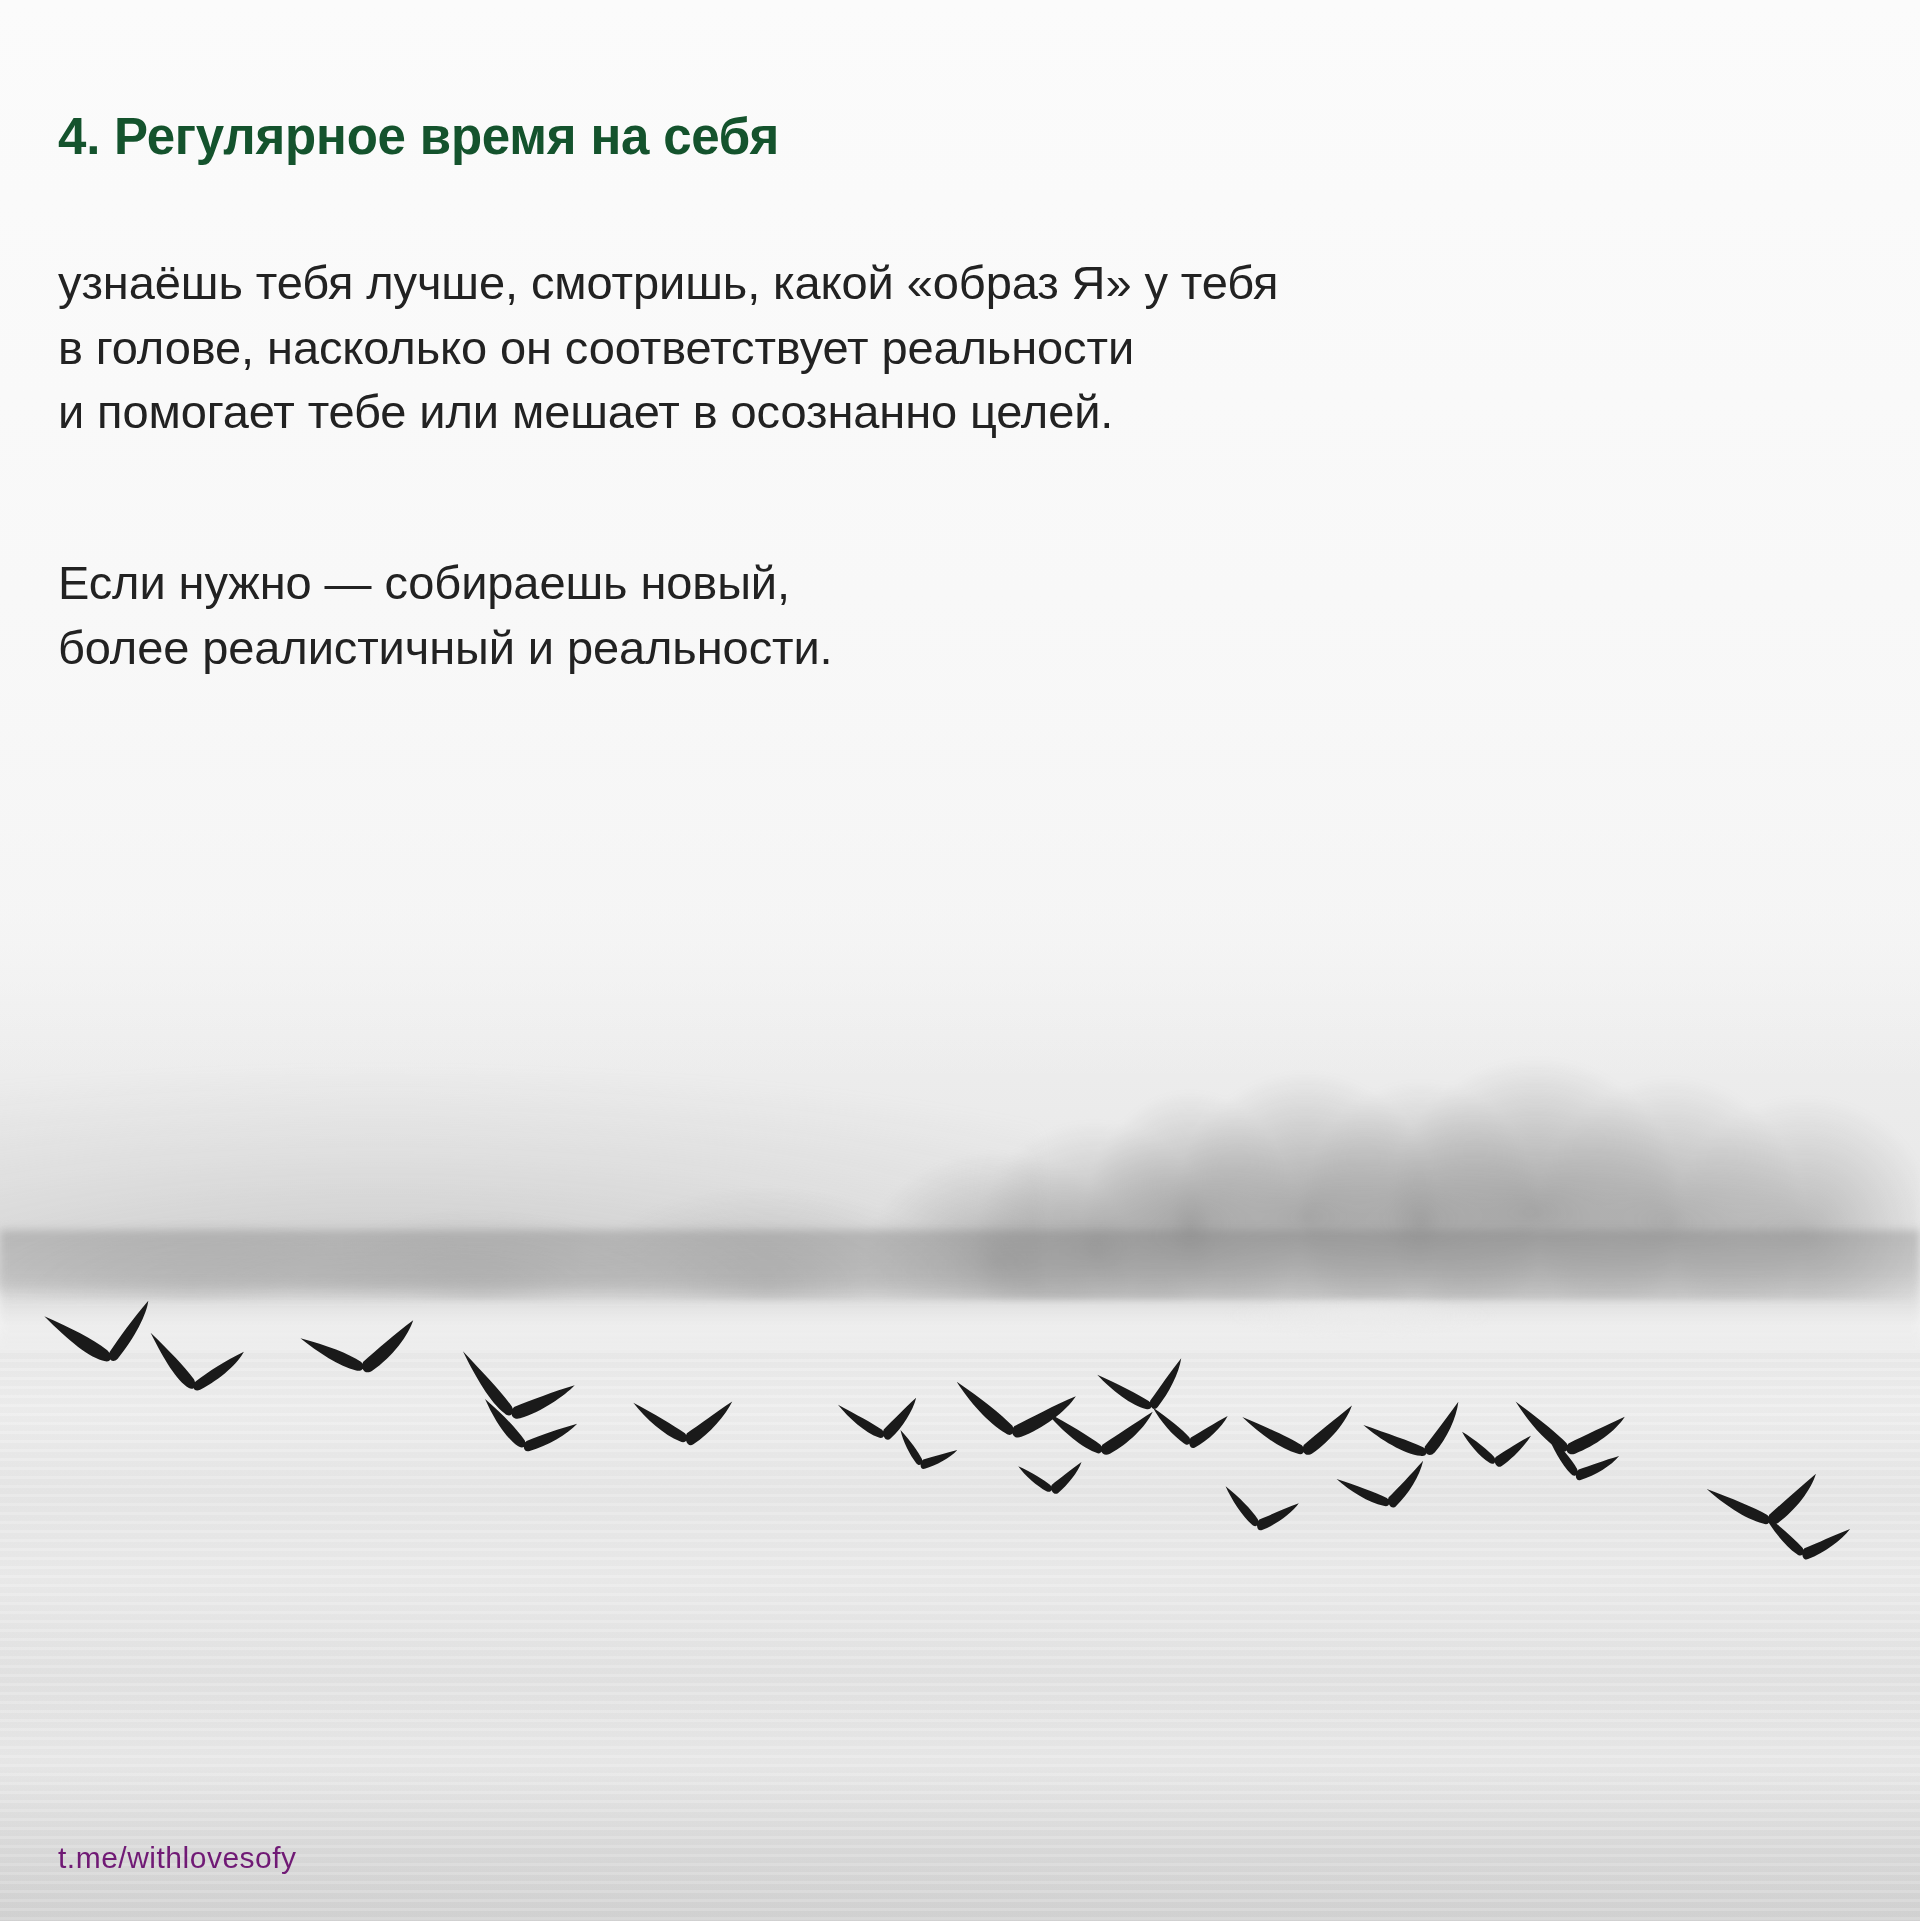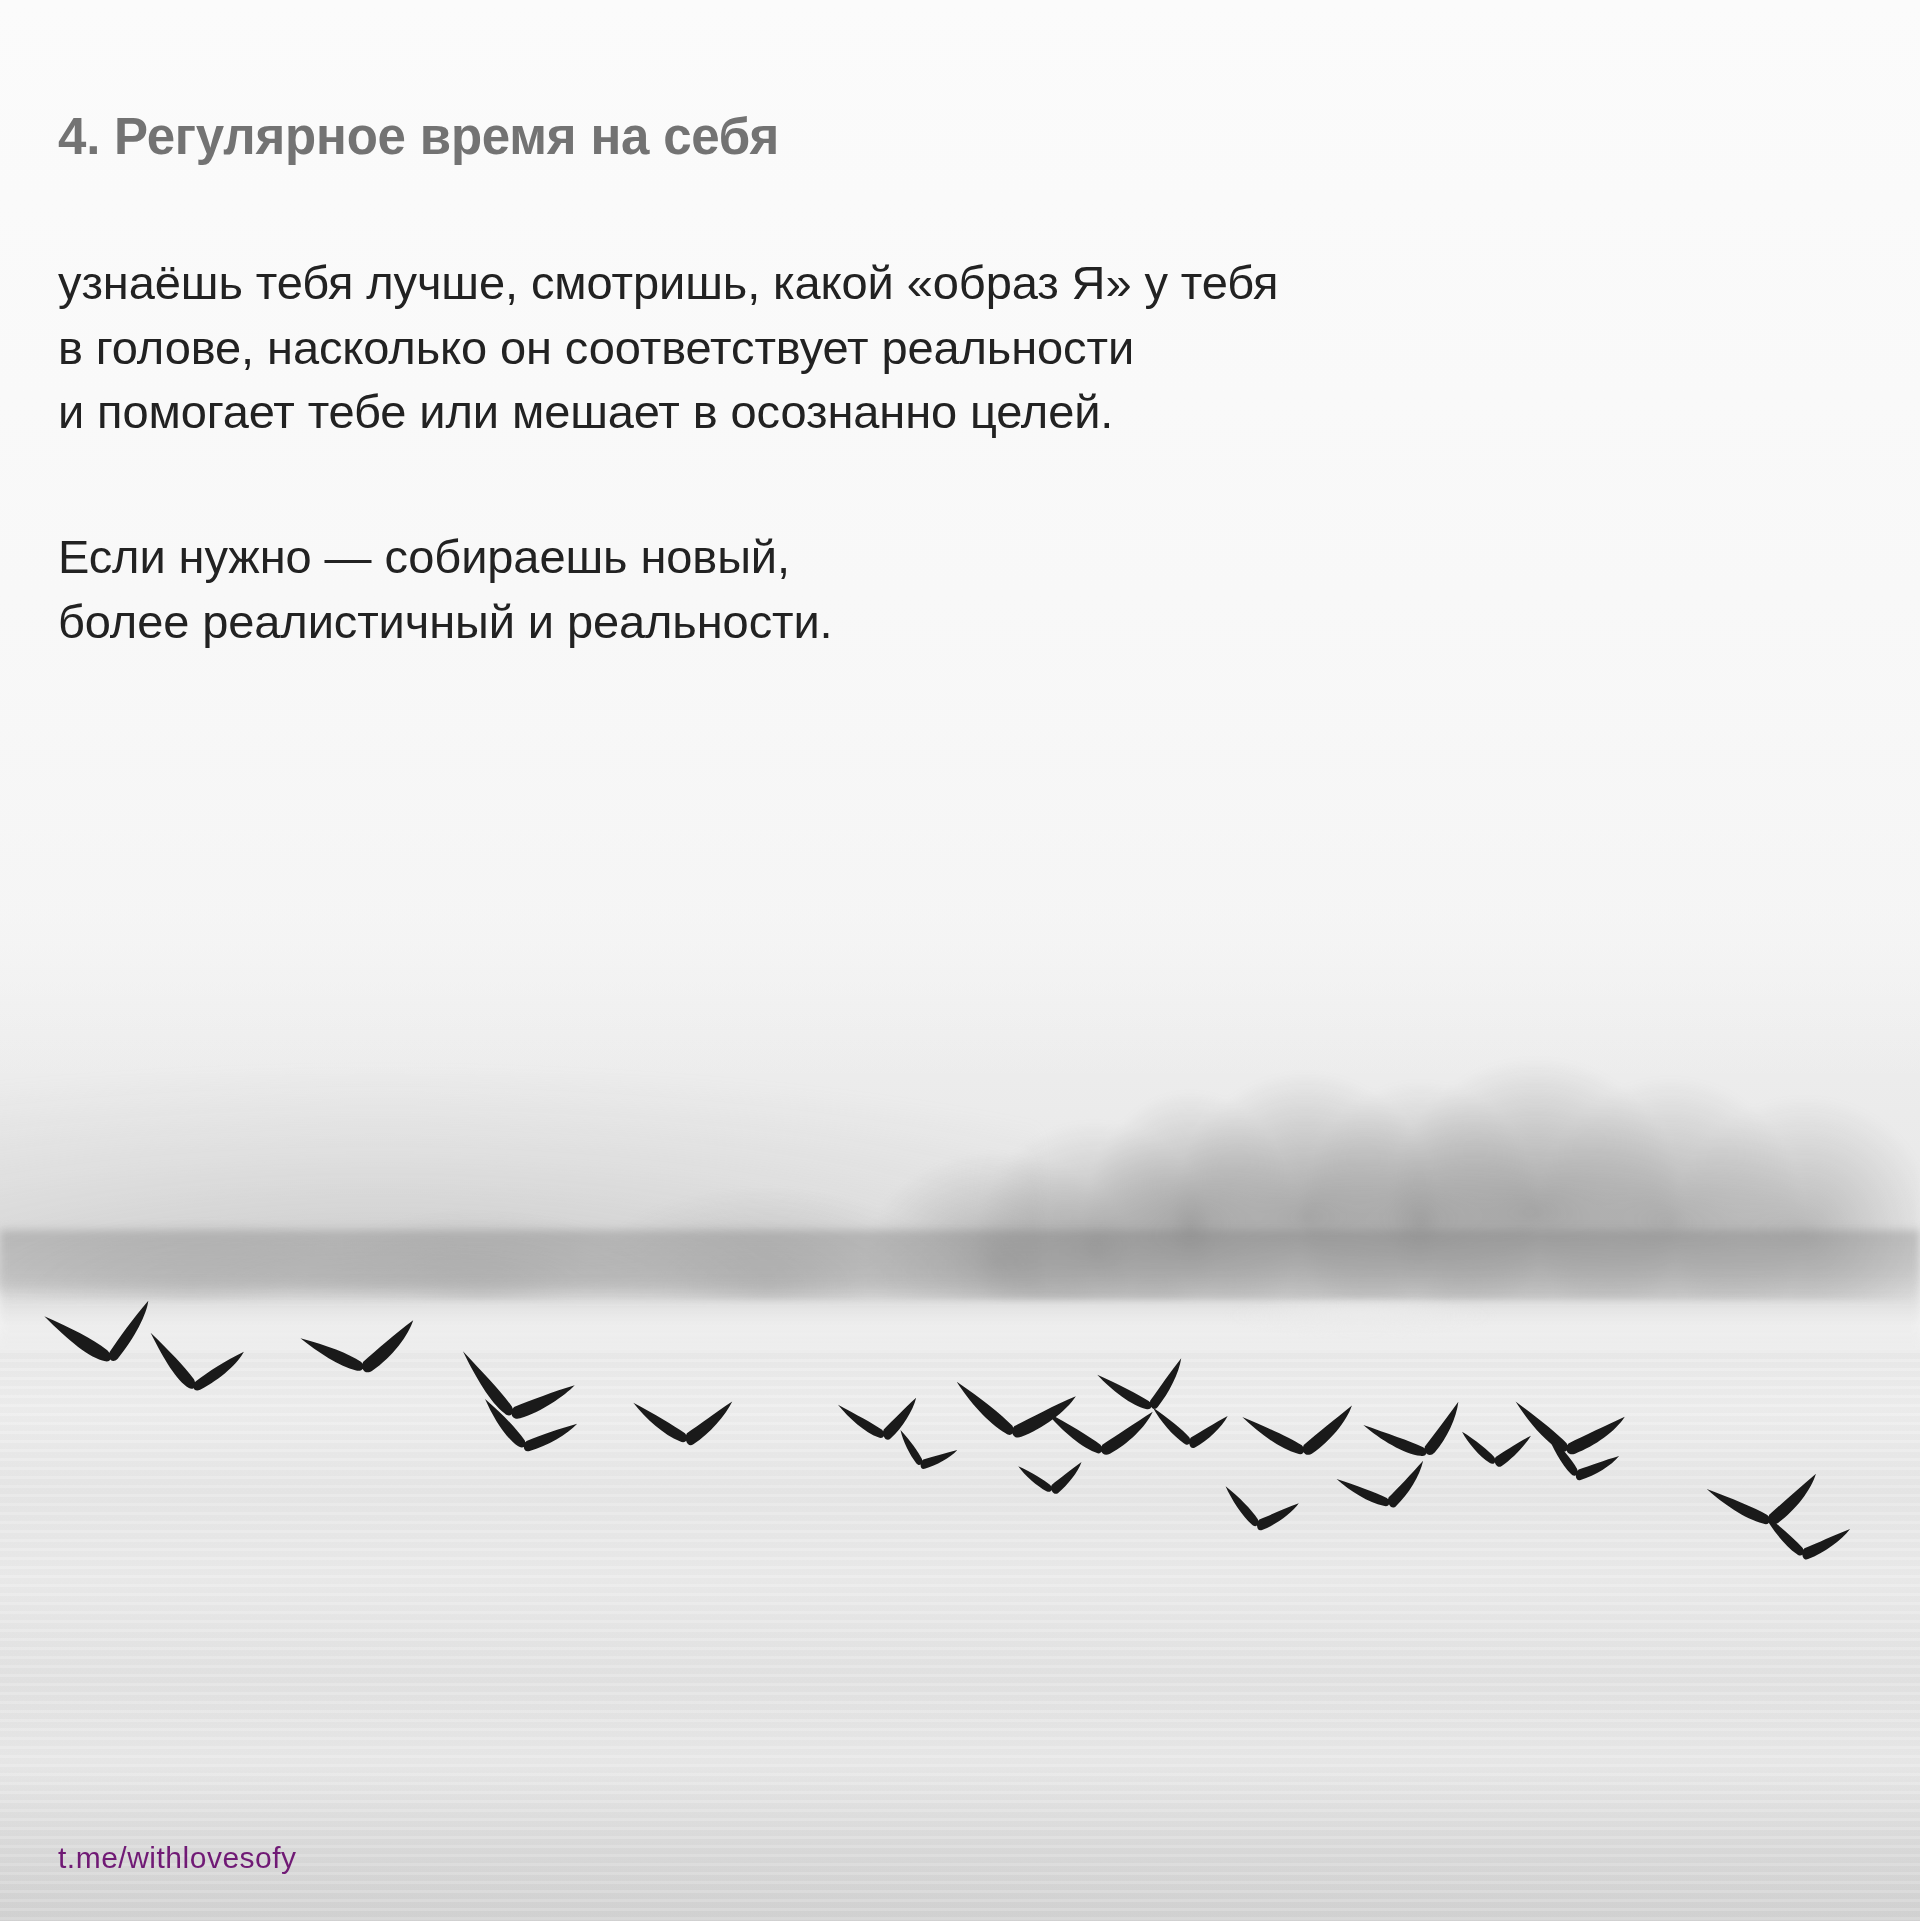--- a/index.html
+++ b/index.html
@@ -144,34 +144,34 @@
   
   .content {
     position: absolute;
     left: 58px;
     top: 108px;
     width: 1600px;
   }
   .title {
     font-size: 51px;
     font-weight: bold;
-    color: #737373;
+    color: #14532d;
     letter-spacing: -0.2px;
     margin: 0 0 84px 0;
     line-height: 1.15;
   }
   .para {
     font-size: 47px;
     line-height: 1.38;
     color: #222222;
     margin: 0;
     letter-spacing: -0.1px;
     font-weight: 400;
   }
-  .para + .para { margin-top: 80px; }
+  .para + .para { margin-top: 106px; }
   .para .line { display: block; white-space: pre; }
 
   .handle {
     position: absolute;
     left: 58px;
     top: 1841px;
     font-size: 30px;
     color: #701a75;
     letter-spacing: 0.5px;
   }

